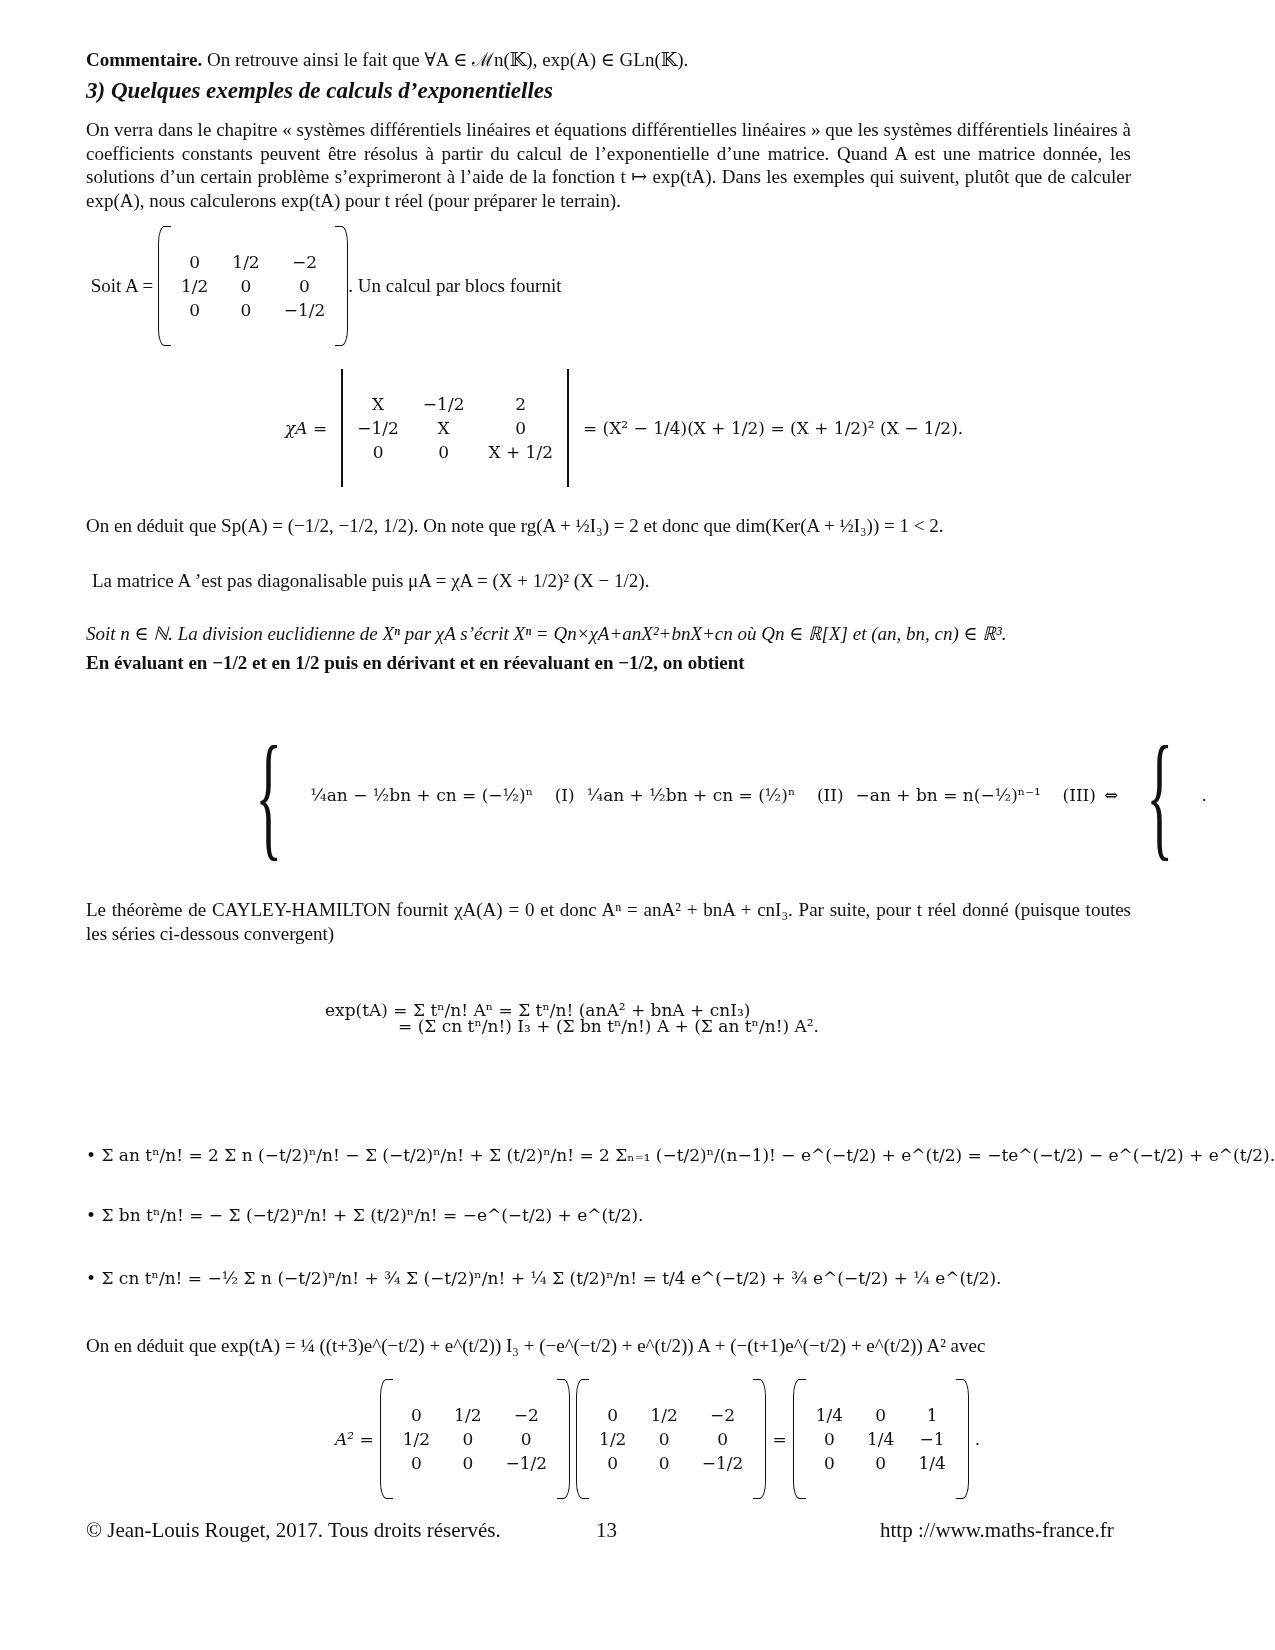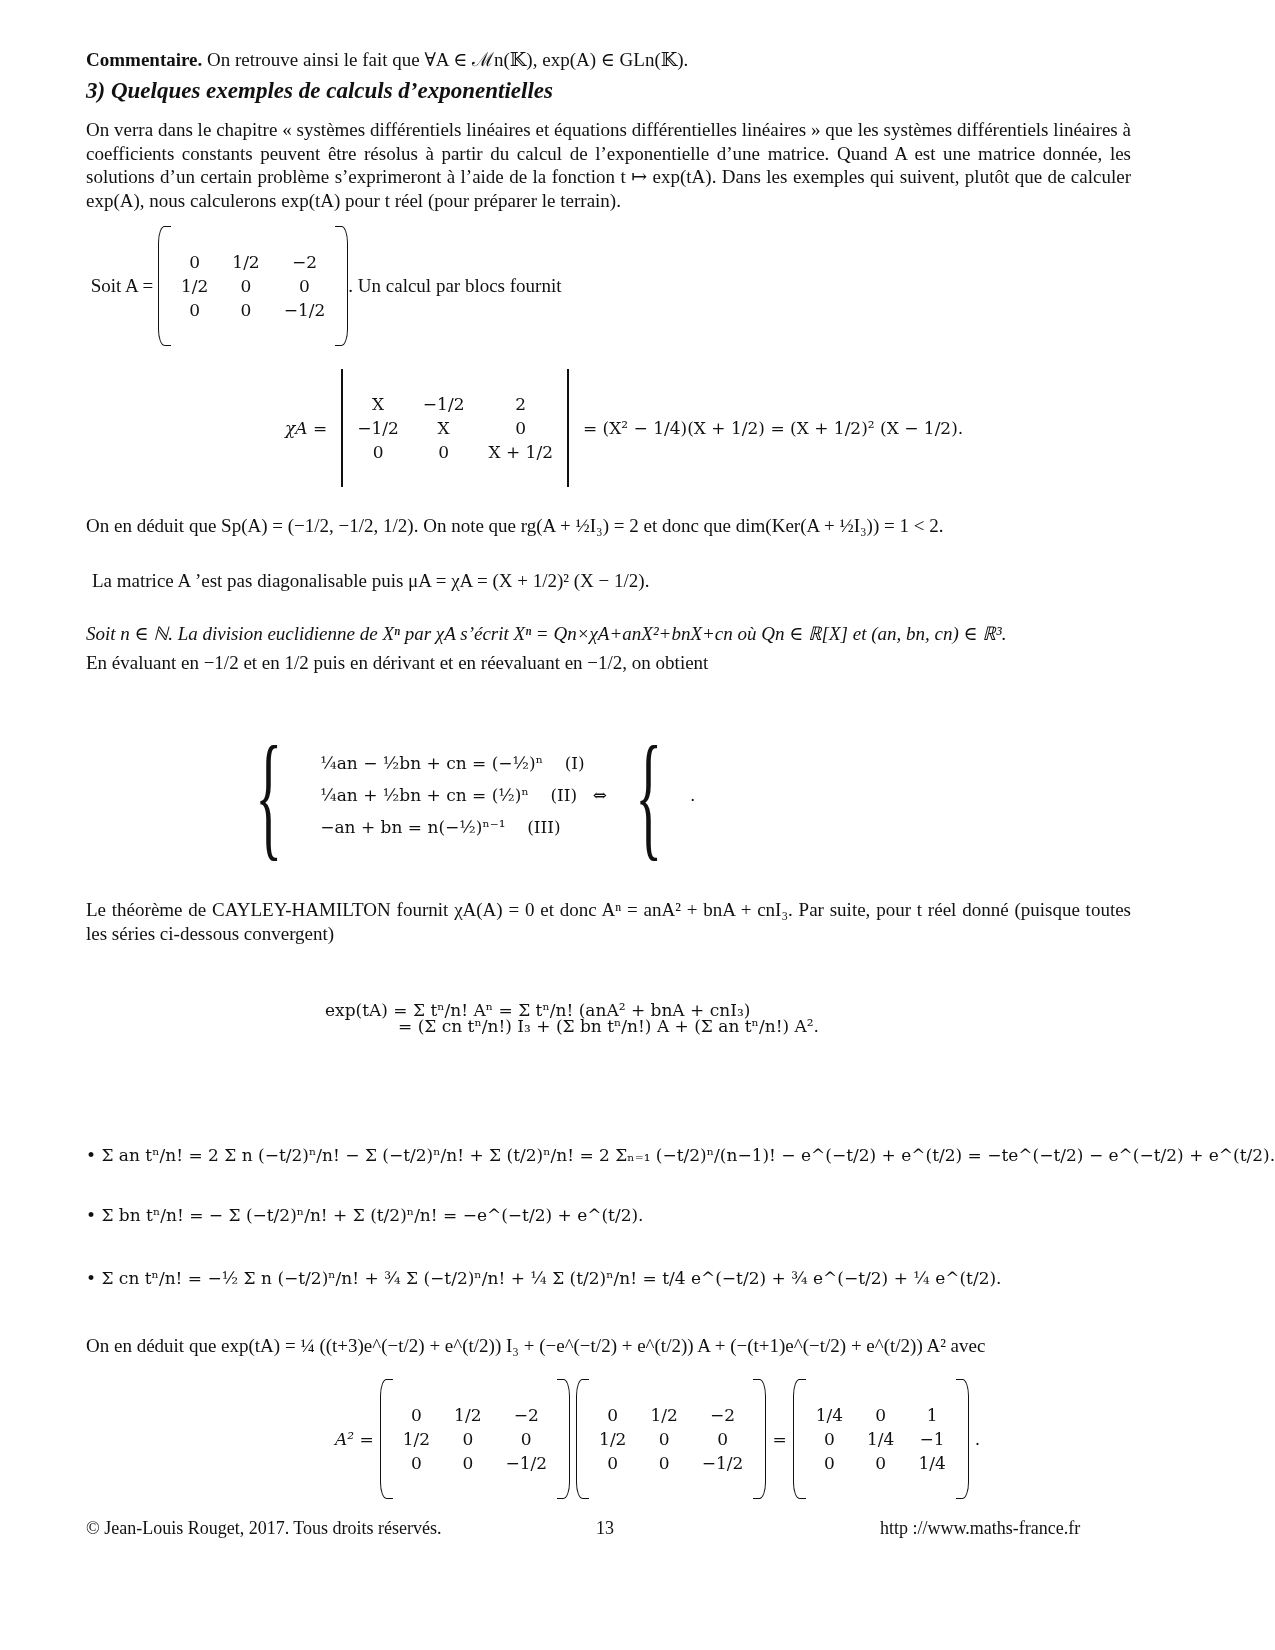--- a/index.html
+++ b/index.html
@@ -11,22 +11,22 @@
   .h3{font-style:italic;font-weight:bold;font-size:23px;}
   .mi{font-style:italic;font-family:"DejaVu Serif",serif;font-size:17px;}
   .m{font-family:"DejaVu Serif",serif;font-size:17px;}
   .mat{display:inline-grid;grid-template-columns:repeat(3,auto);column-gap:24px;row-gap:4px;align-items:center;justify-items:center;vertical-align:middle;font-family:"DejaVu Serif",serif;font-size:17px;}
   .matwrap{display:inline-flex;align-items:center;vertical-align:middle;}
   .brk{width:12px;height:118px;border:1.5px solid #111;border-radius:50%/14%;}
   .brk.l{border-right:none;border-top-right-radius:0;border-bottom-right-radius:0;}
   .brk.r{border-left:none;border-top-left-radius:0;border-bottom-left-radius:0;}
   .det{width:2px;height:118px;background:#111;margin:0 14px;}
   .brace{font-size:140px;font-weight:100;line-height:1;transform:scaleX(.4);display:inline-block;}
-  .sys{display:inline-flex;flex-direction:column;gap:12px;vertical-align:middle;margin-left:10px;}
-  .footer{position:absolute;top:1518px;font-size:18px;}
+  .sys{display:inline-flex;gap:12px;vertical-align:middle;}
+  .footer{position:absolute;top:1518px;font-size:21px;}
 </style>
 </head>
 <body>
 
 <div class="abs" style="left:86px;top:46px;">
   <span class="b">Commentaire.</span>
   <span>On retrouve ainsi le fait que ∀A ∈ ℳn(𝕂), exp(A) ∈ GLn(𝕂).</span>
 </div>
 
 <div class="abs h3" style="left:86px;top:78px;">3) Quelques exemples de calculs d’exponentielles</div>
@@ -70,21 +70,21 @@
   </span>
   <span class="det"></span>
   <span class="m">= (X² − 1/4)(X + 1/2) = (X + 1/2)² (X − 1/2).</span>
 </div>
 
 <div class="abs" style="left:86px;top:515px;">On en déduit que Sp(A) = (−1/2, −1/2, 1/2). On note que rg(A + ½I₃) = 2 et donc que dim(Ker(A + ½I₃)) = 1 &lt; 2.</div>
 
 <div class="abs" style="left:92px;top:570px;">La matrice A ’est pas diagonalisable puis μA = χA = (X + 1/2)² (X − 1/2).</div>
 
 <div class="abs" style="left:86px;top:620px;font-style:italic;">Soit n ∈ ℕ. La division euclidienne de Xⁿ par χA s’écrit Xⁿ = Qn×χA+anX²+bnX+cn où Qn ∈ ℝ[X] et (an, bn, cn) ∈ ℝ³.</div>
-<div class="abs" style="left:86px;top:652px;">En évaluant en −1/2 et en 1/2 puis en dérivant et en réevaluant en −1/2, on obtient</div>
+<div class="abs" style="left:86px;top:652px;font-weight:bold;">En évaluant en −1/2 et en 1/2 puis en dérivant et en réevaluant en −1/2, on obtient</div>
 
 <div class="abs" style="left:235px;top:705px;height:180px;display:flex;align-items:center;gap:8px;">
   <span class="brace">{</span>
   <div class="sys m">
     <div><span>¼an − ½bn + cn = (−½)ⁿ</span>&nbsp;&nbsp;&nbsp;&nbsp;<span>(I)</span></div>
     <div><span>¼an + ½bn + cn = (½)ⁿ</span>&nbsp;&nbsp;&nbsp;&nbsp;<span>(II)</span></div>
     <div><span>−an + bn = n(−½)ⁿ⁻¹</span>&nbsp;&nbsp;&nbsp;&nbsp;<span>(III)</span></div>
   </div>
   <span class="m">⇔</span>
   <span class="brace">{</span>

